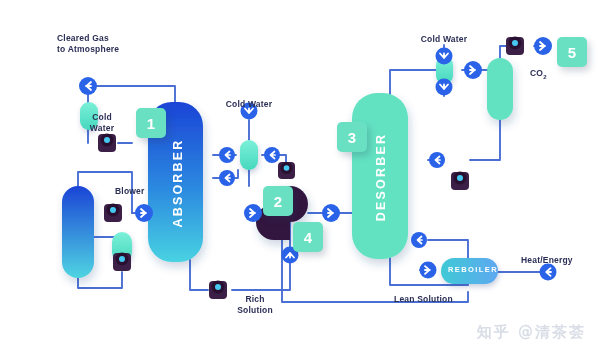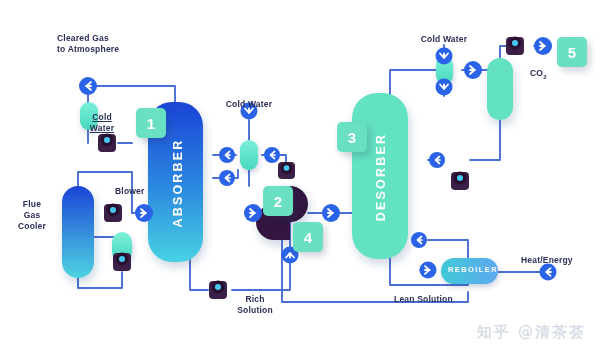--- a/index.html
+++ b/index.html
@@ -244,27 +244,24 @@
         </g>
     </g>
   </svg>
 
   <div class="coltext" style="left:115px;top:176px;transform:rotate(-90deg);width:125px;text-align:center;">ABSORBER</div>
   <div class="coltext" style="left:318px;top:170px;transform:rotate(-90deg);width:125px;text-align:center;">DESORBER</div>
   <div class="coltext" style="left:441px;top:265px;width:57px;text-align:right;font-size:7.5px;letter-spacing:1.4px;">REBOILER</div>
 
   <div class="lbl" style="left:45px;top:33px;margin-left:12px;">Cleared Gas
 to Atmosphere</div>
-  <div class="lbl c" style="left:82px;top:112px;width:40px;text-decoration:underline;">Cold
+  <div class="lbl c" style="left:82px;top:112px;width:40px;">Cold
 Water</div>
   <div class="lbl c" style="left:216px;top:99px;width:66px;">Cold Water</div>
   <div class="lbl c" style="left:411px;top:34px;width:66px;">Cold Water</div>
-  <div class="lbl c" style="left:8px;top:199px;width:48px;">Flue
-Gas
-Cooler</div>
   <div class="lbl" style="left:101px;top:186px;padding-left:14px;">Blower</div>
   <div class="lbl c" style="left:231px;top:283px;width:48px;margin-top:11px;">Rich
 Solution</div>
   <div class="lbl" style="left:362px;top:294px;padding-left:32px;">Lean Solution</div>
   <div class="lbl" style="left:521px;top:255px;">Heat/Energy</div>
   <div class="lbl" style="left:530px;top:57px;">
     <span>CO</span><span class="sub">2</span>
   </div>
 
   <div class="badge" style="left:136px;top:108px;">1</div>

